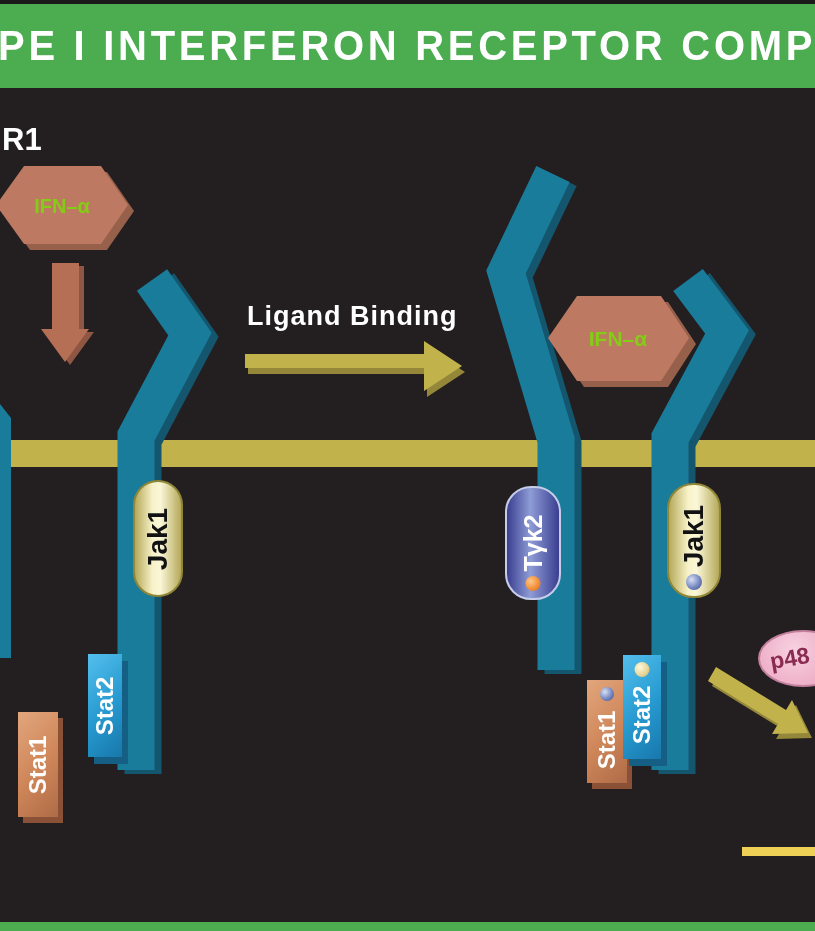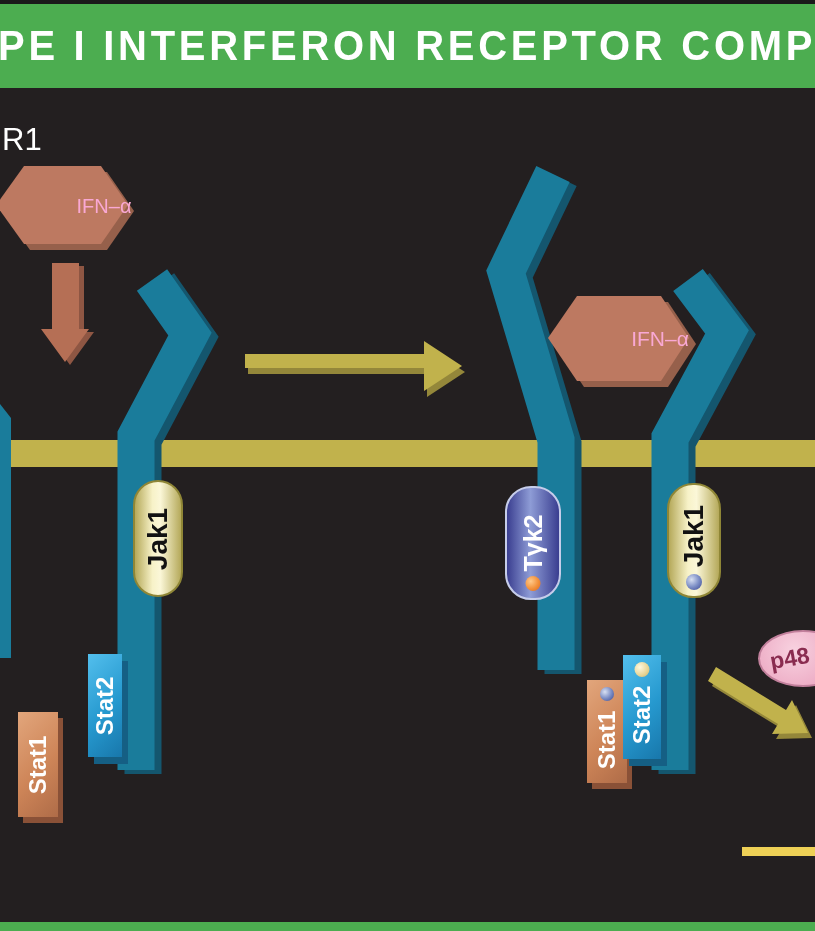--- a/index.html
+++ b/index.html
@@ -27,25 +27,25 @@
   .teal-main{stroke:#1A7C9B;}
   .teal-shadow{stroke:#14566E;}
   .teal-fill{fill:#1A7C9B;}
   .hex-main{fill:#BD7961;}
   .hex-shadow{fill:#96604B;}
   .olive-main{fill:#C1B24C;}
   .olive-shadow{fill:#94873A;}
   .brown-main{fill:#B56F55;}
   .brown-shadow{fill:#8E5643;}
   
-  .lbl{position:absolute;color:#fff;font-weight:normal;white-space:nowrap;z-index:6;}
+  .lbl{position:absolute;color:#fff;font-weight:bold;white-space:nowrap;z-index:6;}
   .lbl-r1{left:2px;top:122px;font-size:31px;}
   .lbl-r2c{left:118px;top:228px;font-size:28px;}
   .lbl-ligand{left:247px;top:301px;font-size:27px;letter-spacing:1px;}
-  .hex-text{position:absolute;color:#f9a8d4;font-weight:normal;font-size:20px;z-index:6;transform:translate(-50%,-50%);margin-left:42px;}
+  .hex-text{position:absolute;color:#84cc16;font-weight:bold;font-size:20px;z-index:6;transform:translate(-50%,-50%);}
   
   .pill{position:absolute;z-index:8;border-radius:26px;}
   .pill .vtext{
     position:absolute;left:50%;top:50%;transform:translate(-50%,-50%) rotate(-90deg);
     white-space:nowrap;font-weight:bold;
   }
   .pill-jak{
     background:linear-gradient(90deg,#B5A95A 0%,#F7F2C8 38%,#FBF7D8 55%,#B5A95A 100%);
     border:2px solid #8F8636;
   }
@@ -130,20 +130,21 @@
     <polygon class="hex-main" points="-4,205 24,166 101,166 128,205 101,244 24,244"></polygon>
 
     <polygon class="hex-shadow" transform="translate(7,6)" points="548,338 577,296 661,296 689,338 661,381 577,381"></polygon>
     <polygon class="hex-main" points="548,338 577,296 661,296 689,338 661,381 577,381"></polygon>
   </svg>
 
   <div class="hex-text" style="left:62px;top:206px;">IFN–α</div>
   <div class="hex-text" style="left:618px;top:339px;font-size:21px;">IFN–α</div>
 
   <div class="lbl lbl-r1">R1</div>
+  <div class="lbl lbl-ligand">Ligand Binding</div>
 
   <div class="pill pill-jak" id="jak1-left">
     <span class="vtext">Jak1</span>
   </div>
 
   <div class="pill pill-tyk" id="tyk2">
     <span class="vtext">Tγk2</span>
     <span class="dot dot-orange" style="left:50%;bottom:7px;transform:translateX(-50%);"></span>
   </div>
 

